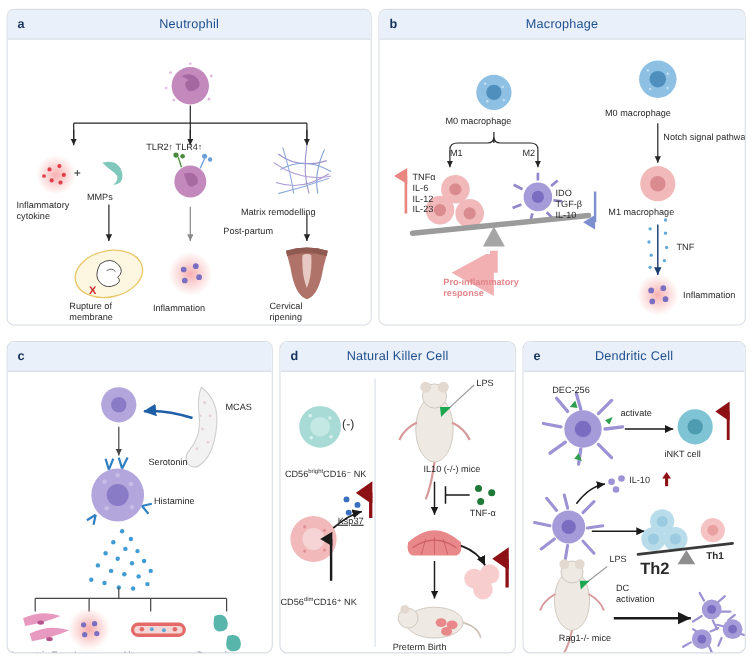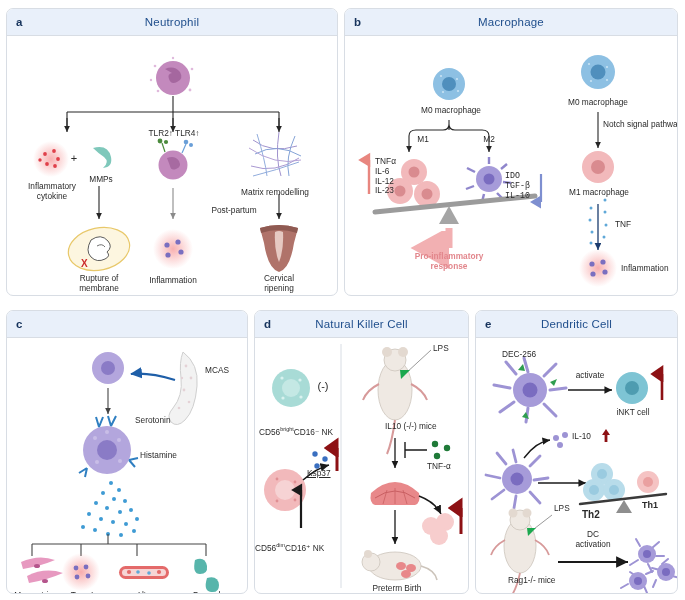--- a/index.html
+++ b/index.html
@@ -6,21 +6,21 @@
   body{
     width:685px;height:600px;background:#ffffff;
     font-family:"Liberation Sans","DejaVu Sans",sans-serif;
     overflow:hidden;position:relative;
   }
   .panel{position:absolute;border:1px solid #d8dde4;border-radius:7px;background:#fff;box-sizing:border-box;overflow:hidden;}
   .phead{height:26px;background:#e9f0fa;border-bottom:1px solid #d8dde4;position:relative;}
   .plet{position:absolute;left:9px;top:50%;transform:translateY(-50%);font-size:11.5px;font-weight:bold;color:#16335c;}
   .ptitle{position:absolute;left:0;right:0;top:50%;transform:translateY(-50%);text-align:center;font-size:11.5px;font-weight:normal;color:#1f4e8c;letter-spacing:.2px;}
   .body{position:relative;width:100%;height:calc(100% - 26px);}
-  .lbl{position:absolute;font-size:8.3px;color:#2a2a2a;text-align:center;line-height:1.18;white-space:pre-line;}
+  .lbl{position:absolute;font-size:8.3px;color:#2a2a2a;line-height:1.18;white-space:pre-line;}
   .lbl.l{text-align:left;}
   .pink{color:#e2868c;}
   svg{position:absolute;left:0;top:0;overflow:visible;}
   sup{font-size:5.4px;vertical-align:super;}
 </style>
 </head>
 <body>
 
 <div class="panel" style="left:6px;top:8px;width:332px;height:288px;">
   <div class="phead">
@@ -258,21 +258,21 @@
           </g>
       </g>
     </svg>
     <div class="lbl" style="left:60px;top:70px;width:92px;">M0 macrophage</div>
     <div class="lbl" style="left:64px;top:99px;width:28px;">M1</div>
     <div class="lbl" style="left:130px;top:99px;width:28px;">M2</div>
     <div class="lbl l" style="left:30px;top:121px;width:40px;">TNFα
 IL-6
 IL-12
 IL-23</div>
-    <div class="lbl l" style="left:160px;top:135px;width:36px;font-family:Liberation Mono, monospace;">IDO
+    <div class="lbl l" style="left:160px;top:135px;width:36px;">IDO
 TGF-β
 IL-10</div>
     <div class="lbl pink" style="left:58px;top:216px;width:92px;font-weight:bold;">Pro-inflammatory
 response</div>
     <div class="lbl" style="left:205px;top:62px;width:96px;">M0 macrophage</div>
     <div class="lbl l" style="left:258px;top:84px;width:84px;">Notch signal pathway</div>
     <div class="lbl" style="left:208px;top:152px;width:92px;">M1 macrophage</div>
     <div class="lbl l" style="left:270px;top:184px;width:32px;">TNF</div>
     <div class="lbl l" style="left:276px;top:228px;width:62px;">Inflammation</div>
   </div>
@@ -642,21 +642,21 @@
             <path d="M170 236 l7 -3"></path>
         </g>
         <circle cx="162" cy="243" r="9" fill="#a69bd9"></circle>
           <circle cx="162" cy="243" r="4" fill="#7a6cc0"></circle>
       </g>
     </svg>
     <div class="lbl l" style="left:26px;top:12px;width:56px;">DEC-256</div>
     <div class="lbl" style="left:88px;top:33px;width:52px;">activate</div>
     <div class="lbl" style="left:128px;top:70px;width:58px;">iNKT cell</div>
     <div class="lbl l" style="left:96px;top:94px;width:34px;">IL-10</div>
-    <div class="lbl l" style="left:106px;top:171px;width:30px;font-weight:bold;font-size:10px;">Th2</div>
+    <div class="lbl l" style="left:106px;top:171px;width:30px;font-weight:bold;font-size:15px;">Th2</div>
     <div class="lbl l" style="left:166px;top:162px;width:30px;font-weight:bold;font-size:9px;">Th1</div>
     <div class="lbl l" style="left:78px;top:166px;width:30px;">LPS</div>
     <div class="lbl" style="left:84px;top:192px;width:66px;">DC
 activation</div>
     <div class="lbl l" style="left:32px;top:238px;width:70px;">Rag1-/- mice</div>
   </div>
 </div>
 
 <div style="position:absolute;left:601px;top:428px;width:10px;height:14px;">
   <svg width="10" height="14">

